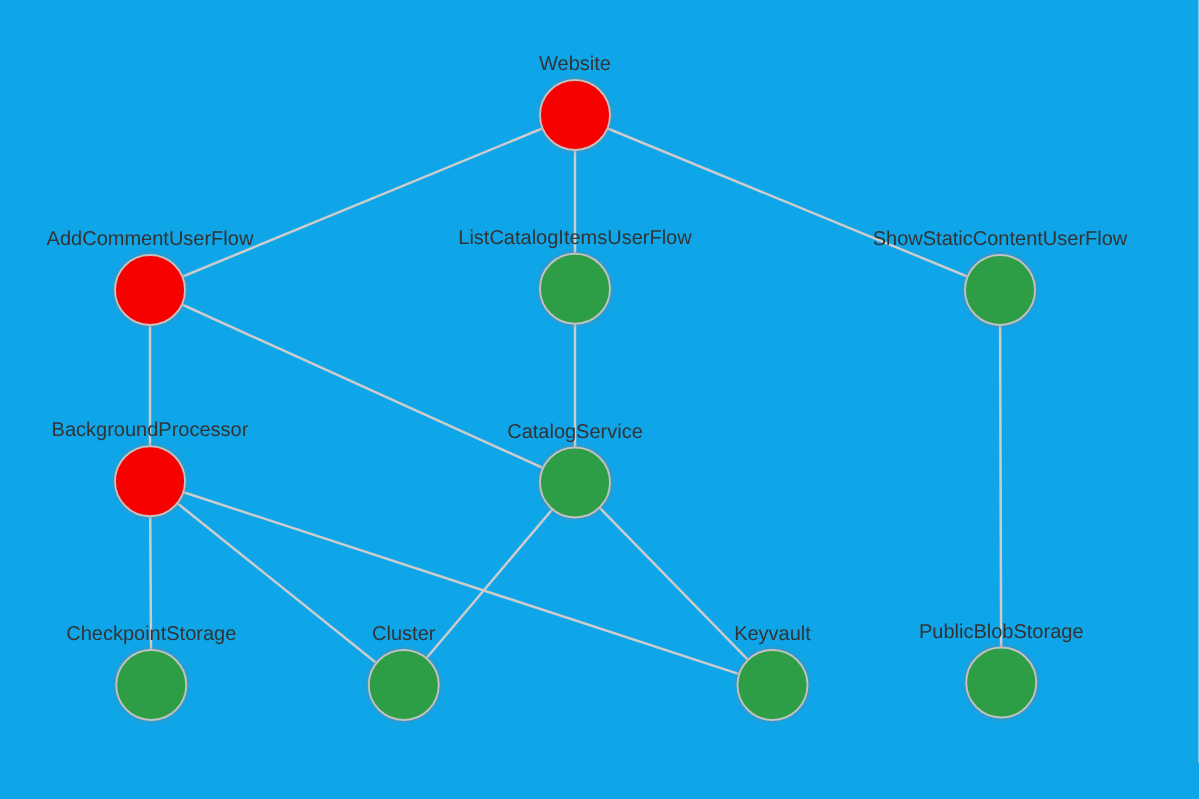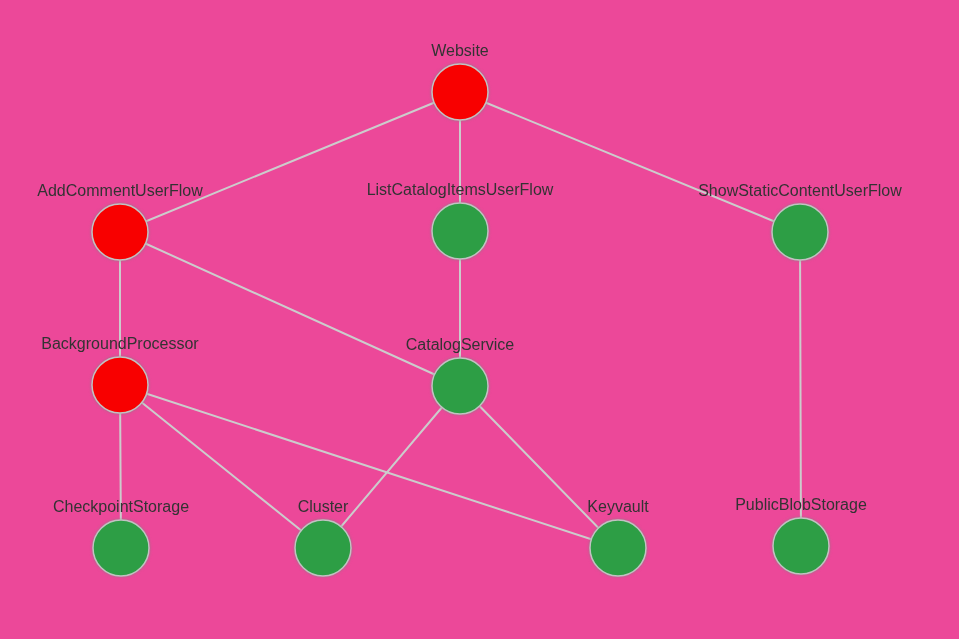--- a/index.html
+++ b/index.html
@@ -8,21 +8,21 @@
     background: #ffffff;
     width: 959px;
     height: 639px;
     overflow: hidden;
     font-family: "Liberation Sans", sans-serif;
   }
   .canvas {
     position: relative;
     width: 959px;
     height: 639px;
-    background: #ec4899;
+    background: #0ea5e9;
   }
   svg { display: block; }
   .edge {
     stroke-linecap: round;
   }
   .node-circle {
     cursor: pointer;
     filter: drop-shadow(0 0 1.5px rgba(130,130,130,0.75));
   }
   .node-label {

